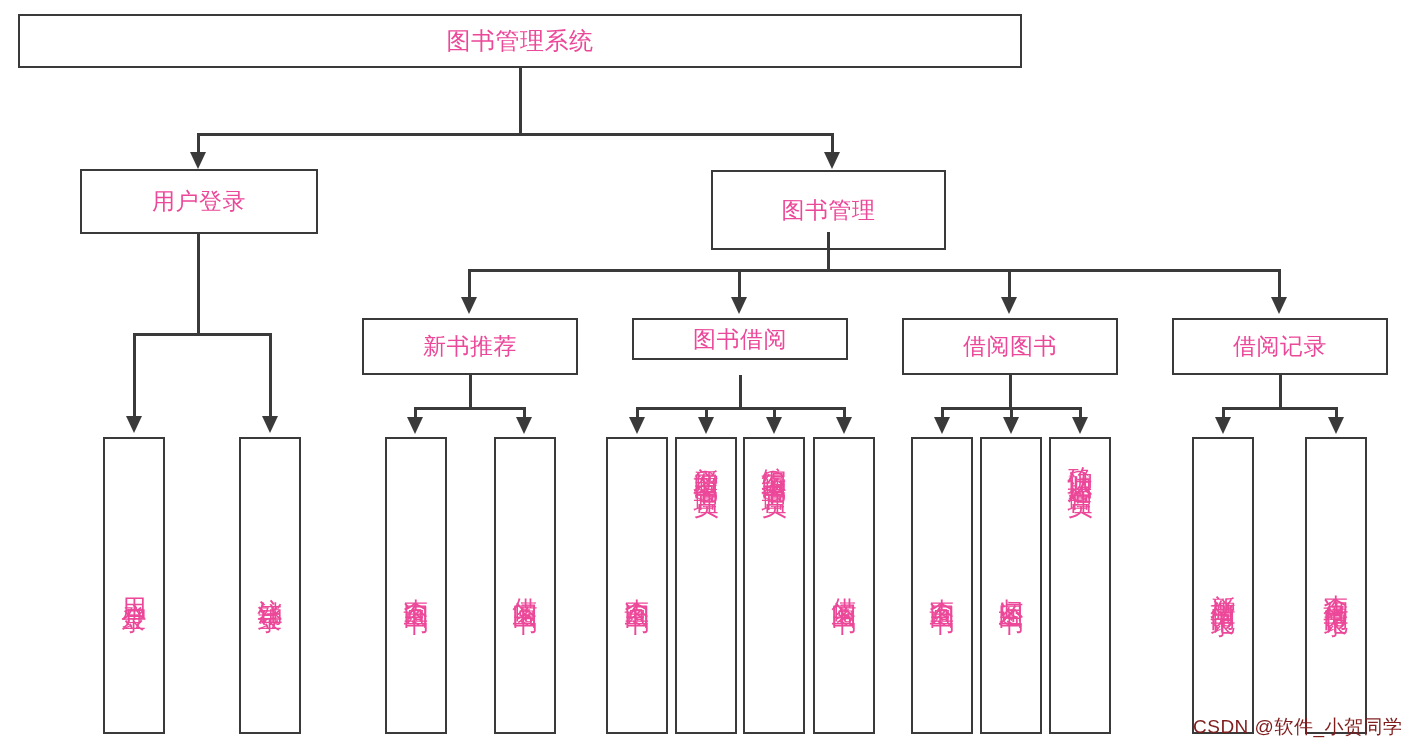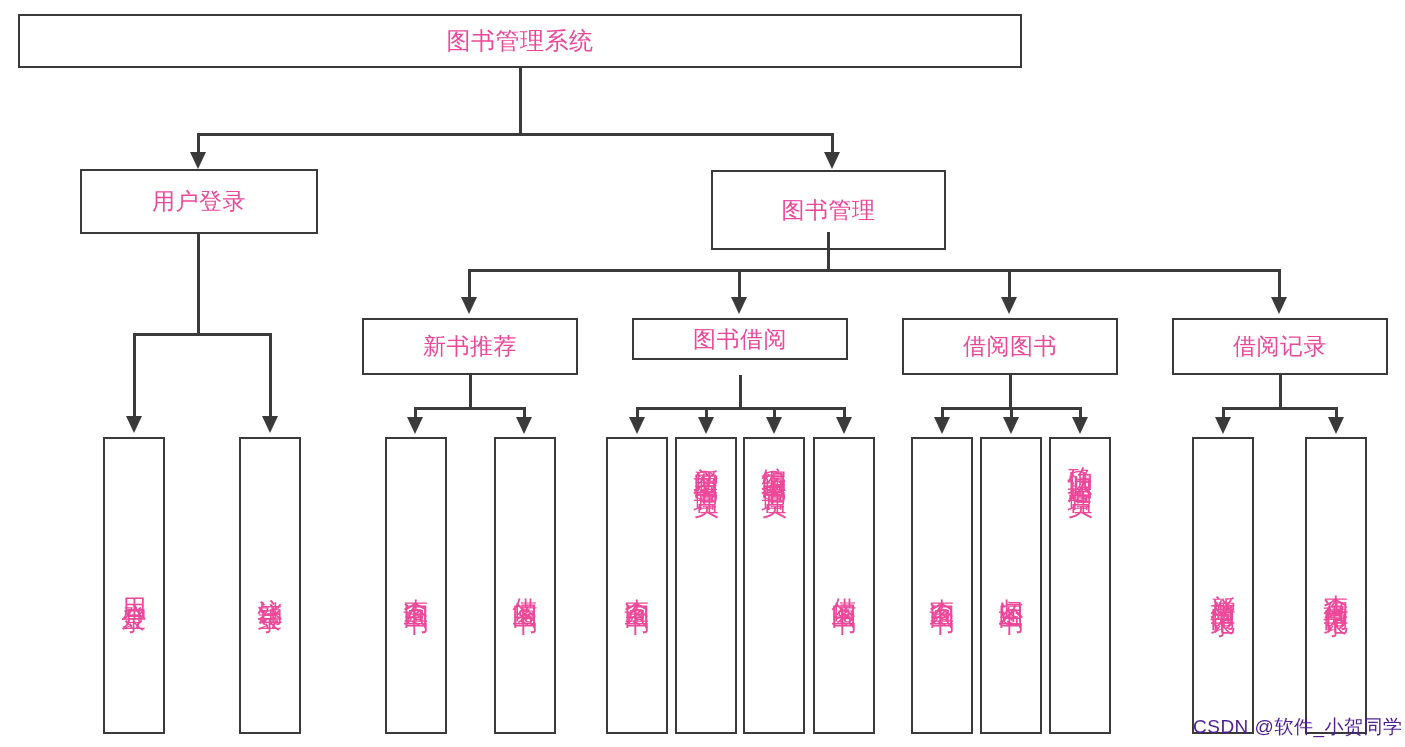--- a/index.html
+++ b/index.html
@@ -57,21 +57,21 @@
   .hline{position:absolute;background:#3a3a3a;height:2.5px;}
   .arrow{
     position:absolute;
     width:0;height:0;
     border-left:8px solid transparent;
     border-right:8px solid transparent;
     border-top:17px solid #3a3a3a;
   }
   .watermark{
     position:absolute;
-    color:#4c1d95;
+    color:#7f1d1d;
     font-size:19px;
     white-space:nowrap;
     letter-spacing:0.5px;
   }
 </style>
 </head>
 <body>
 
 <div id="canvas">
 

